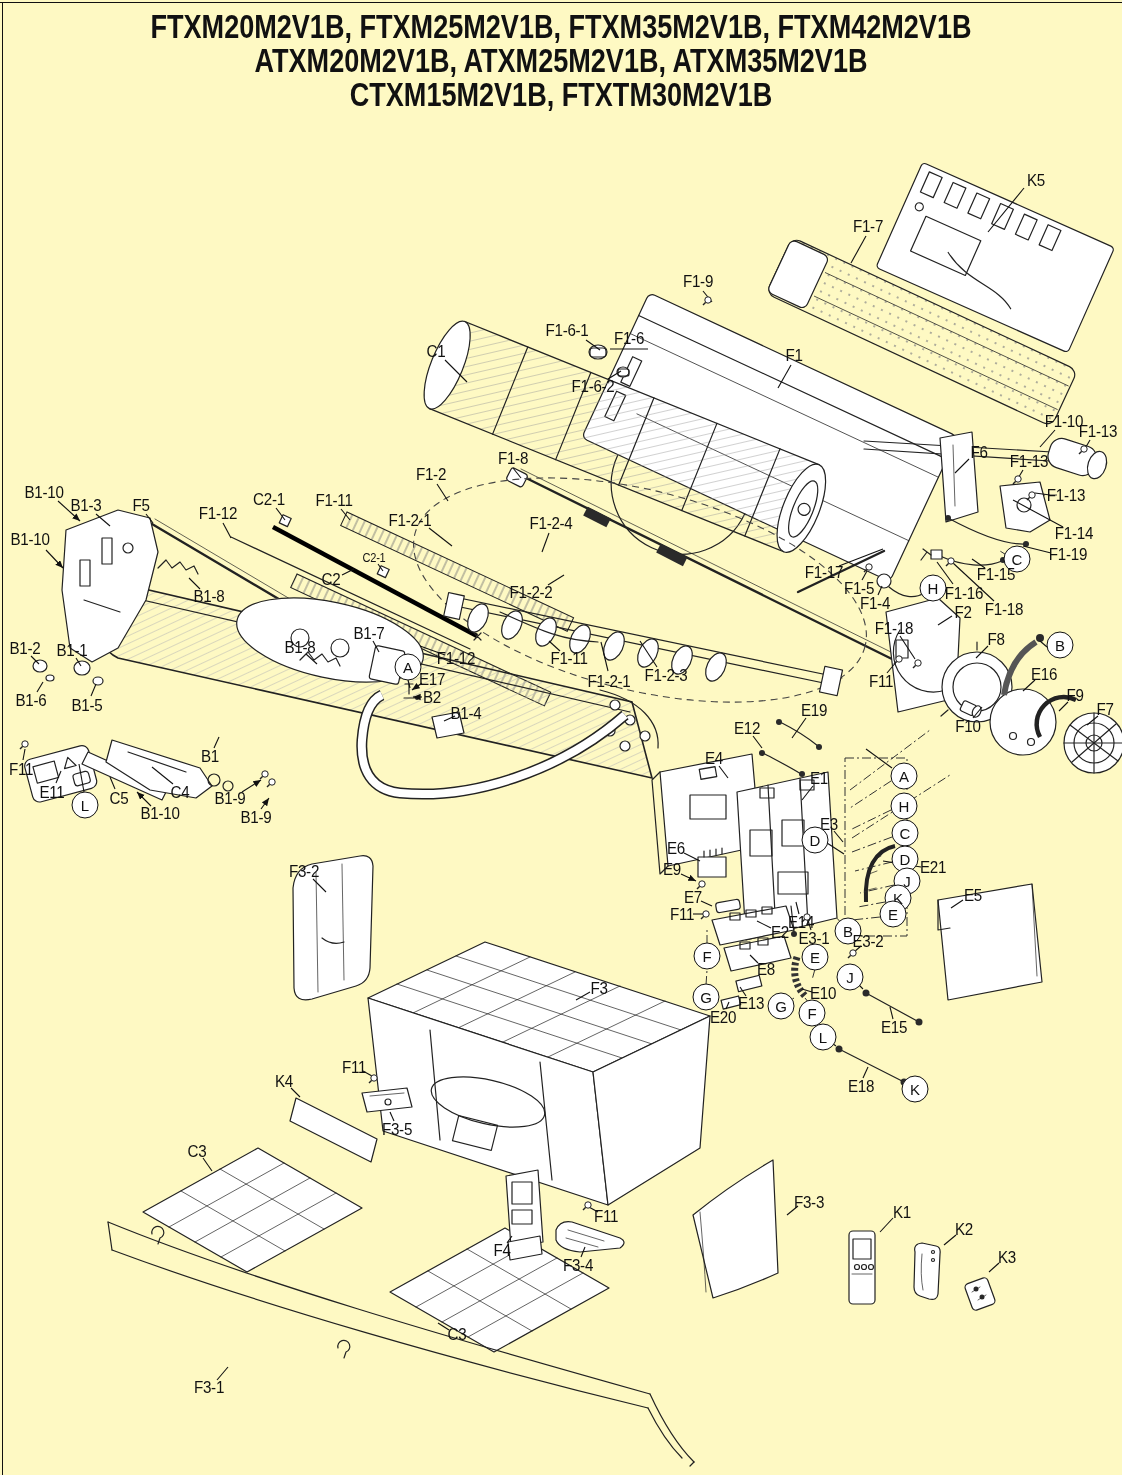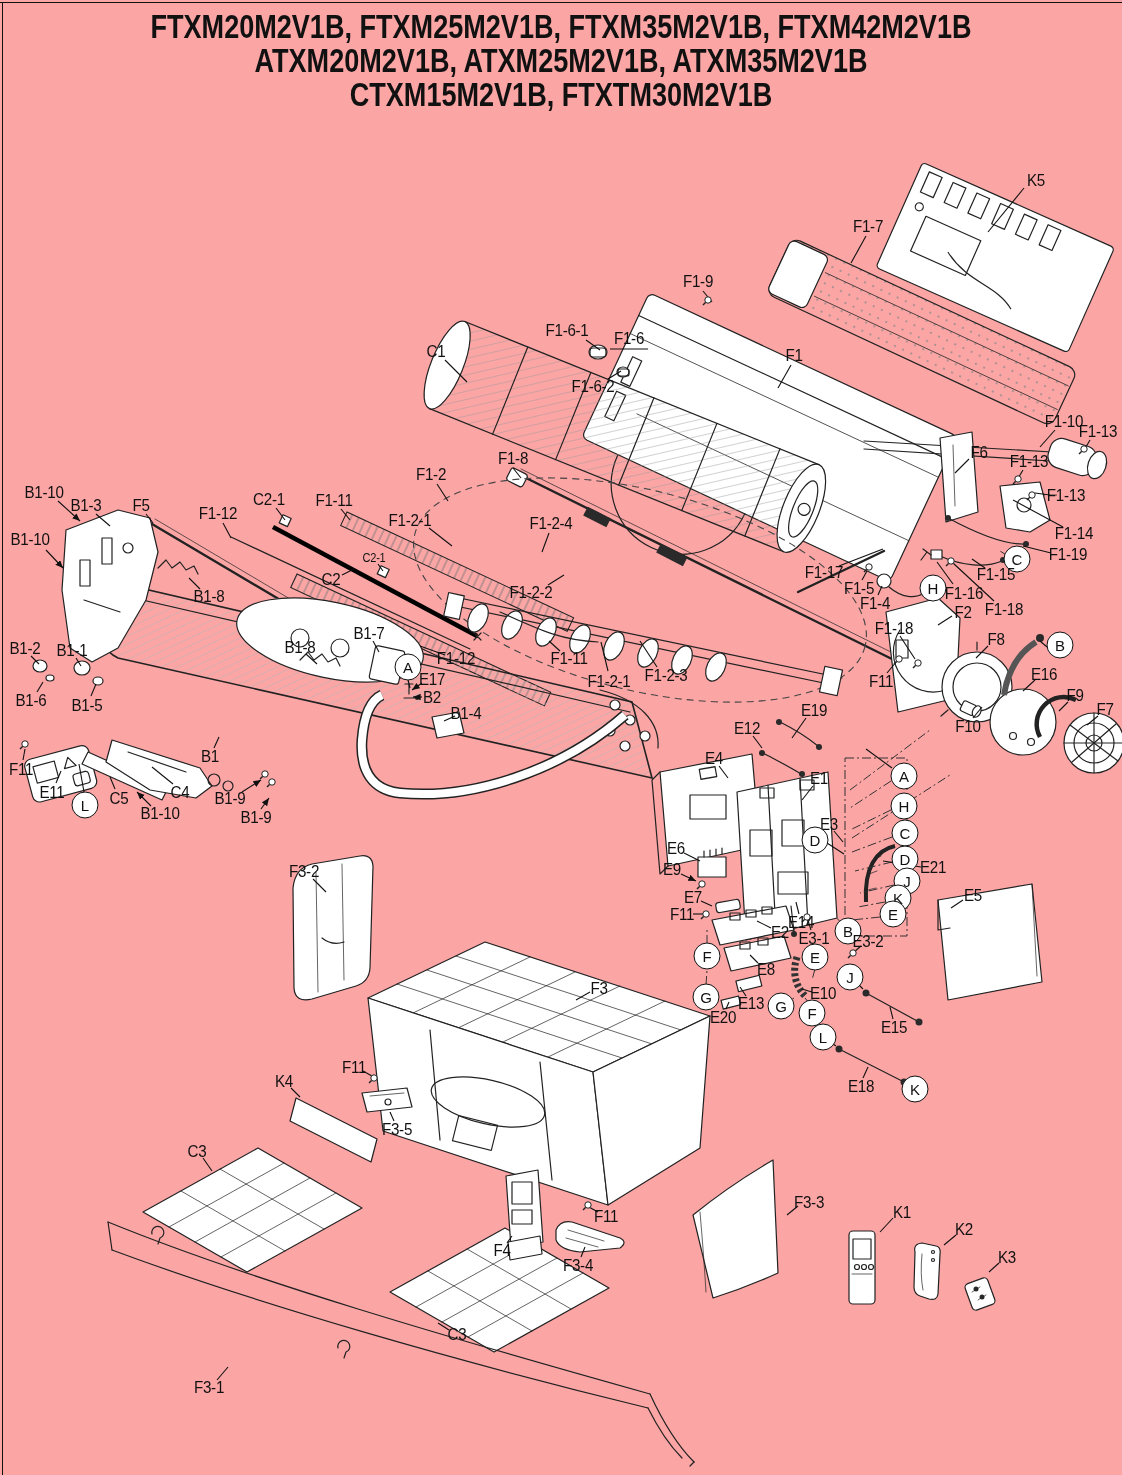--- a/index.html
+++ b/index.html
@@ -1,16 +1,16 @@
 <!DOCTYPE html>
 <html><head>
 <meta charset="utf-8">
 <style>
   html,body{margin:0;padding:0;background:#fff;}
-  .page{position:relative;width:1122px;height:1475px;background:#fca5a5;overflow:hidden;
+  .page{position:relative;width:1122px;height:1475px;background:#fef9c3;overflow:hidden;
         font-family:"Liberation Sans",sans-serif;color:#111;}
   .frame-top{position:absolute;left:0;top:2px;width:1122px;height:0;border-top:1.5px solid #111;}
   .frame-left{position:absolute;left:2px;top:2px;height:1473px;width:0;border-left:1.5px solid #111;}
   .title{position:absolute;left:0;top:10px;width:1122px;text-align:center;line-height:34px;
          font-size:33px;font-weight:700;letter-spacing:0px;transform:scaleX(0.82);transform-origin:50% 0;}
   .title div{white-space:nowrap;}
   svg.diagram,svg.overlay{position:absolute;left:0;top:0;}
   #label-layer{position:absolute;left:0;top:0;width:1122px;height:1475px;}
   .lbl{position:absolute;transform:translate(-50%,-50%) scaleX(0.92);white-space:nowrap;
        font-size:16.5px;color:#111;letter-spacing:-0.3px;}

